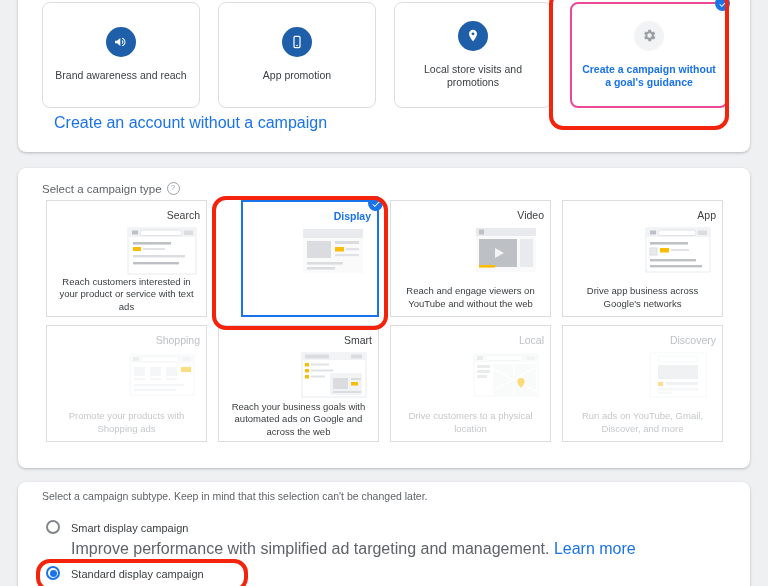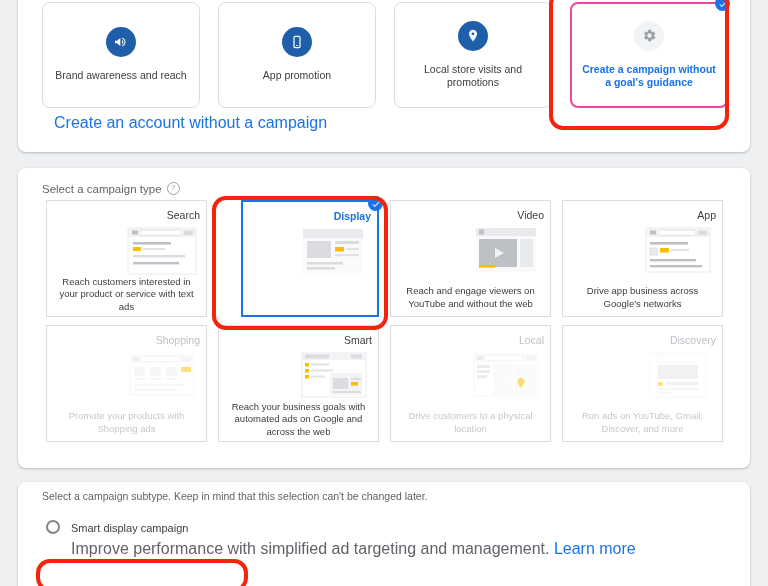--- a/index.html
+++ b/index.html
@@ -377,18 +377,22 @@
   <div class="radio-row" id="radio-smart">
     <span class="radio"></span>
     <span class="radio-label">Smart display campaign</span>
   </div>
 
   <div class="radio-help">
     <span>Improve performance with simplified ad targeting and management.</span>
     <span class="learn-more">Learn more</span>
   </div>
 
+  <div class="radio-row" id="radio-standard">
+    <span class="radio checked"></span>
+    <span class="radio-label">Standard display campaign</span>
+  </div>
 
   <div class="ring" id="ring-goal"></div>
   <div class="ring" id="ring-display"></div>
   <div class="ring" id="ring-standard"></div>
 
 </div>
 
 </body></html>

